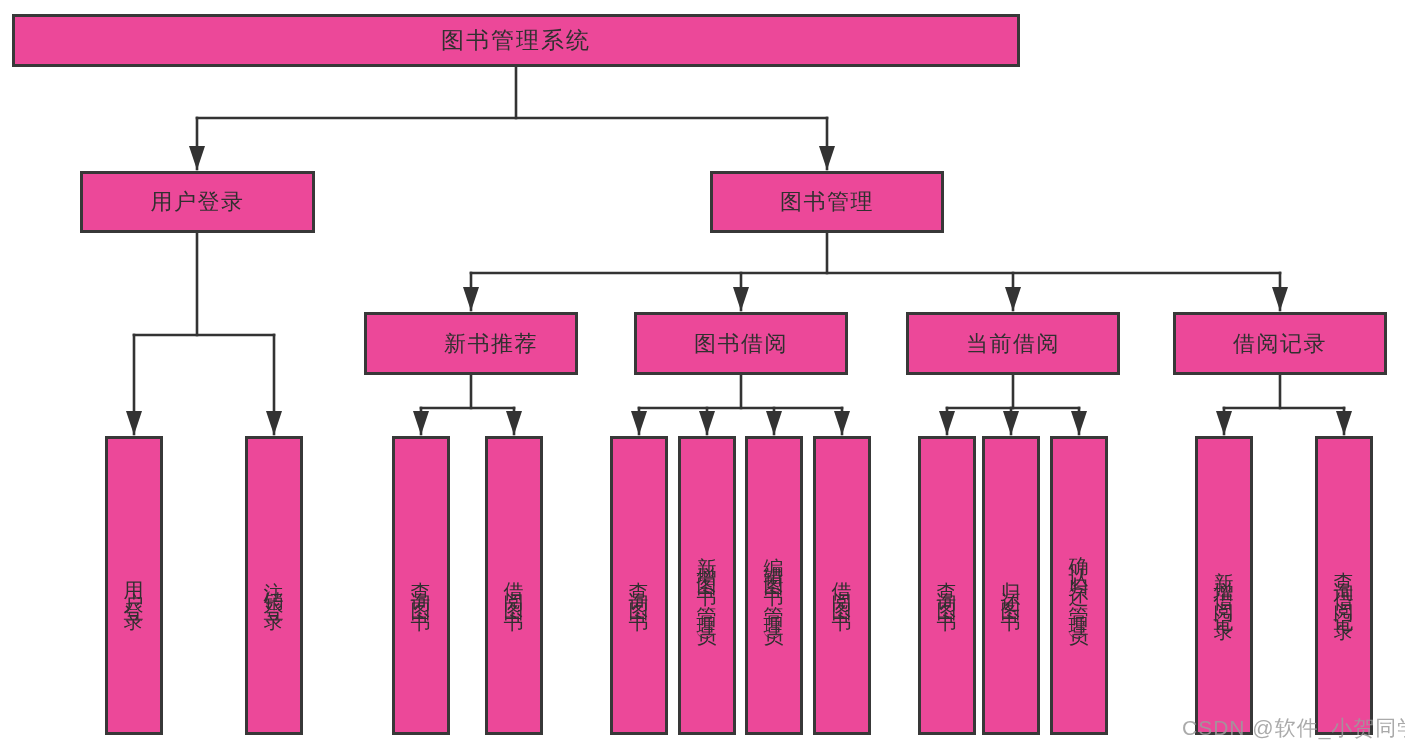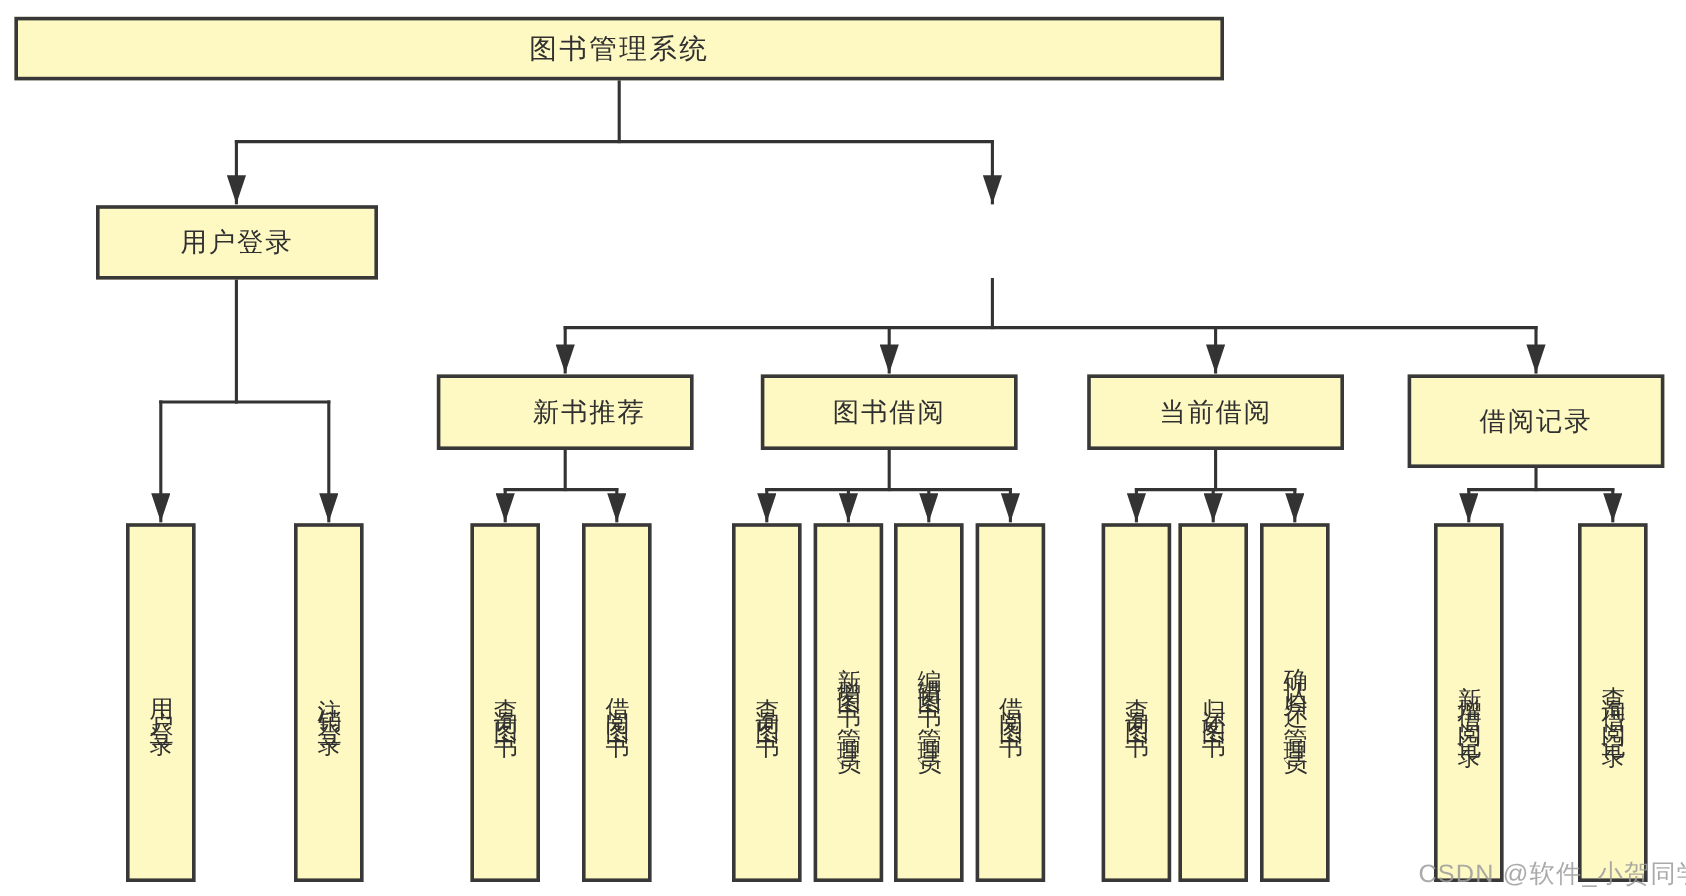--- a/index.html
+++ b/index.html
@@ -15,21 +15,21 @@
     position: absolute;
     left: 0; top: 0;
     width: 1405px; height: 747px;
   }
   svg.edges line { stroke: var(--line, #333333); stroke-width: 2.6; stroke-linecap: square; fill: none; }
   svg.edges marker path { fill: var(--line, #333333); }
   .node {
     position: absolute;
     box-sizing: border-box;
     border: 3px solid var(--box_border, #383838);
-    background: #fef9c3;
+    background: #ec4899;
     color: var(--text, #303030);
     display: flex;
     align-items: center;
     justify-content: center;
     text-align: right;
   }
   .node.h { font-size: 22px; letter-spacing: 1.5px; }
   .node.root { font-size: 23px; letter-spacing: 2px; }
   .node.v {
     top: 436px;
@@ -114,25 +114,26 @@
       <line x1="1280" y1="375" x2="1280" y2="408"></line>
       <line x1="1224" y1="408" x2="1344" y2="408"></line>
       <line x1="1224" y1="408" x2="1224" y2="434" marker-end="url(#arr)"></line>
       <line x1="1344" y1="408" x2="1344" y2="434" marker-end="url(#arr)"></line>
     </g>
   </svg>
 
   <div class="node h root" style="left:12px; top:14px; width:1008px; height:53px;">图书管理系统</div>
 
   <div class="node h" style="left:80px; top:171px; width:235px; height:62px;">用户登录</div>
+  <div class="node h" style="left:710px; top:171px; width:234px; height:62px;">图书管理</div>
 
   <div class="node h" style="left:364px; top:312px; width:214px; height:63px;padding-left:40px;">新书推荐</div>
   <div class="node h" style="left:634px; top:312px; width:214px; height:63px;">图书借阅</div>
   <div class="node h" style="left:906px; top:312px; width:214px; height:63px;">当前借阅</div>
-  <div class="node h" style="left:1173px; top:312px; width:214px; height:78px;">借阅记录</div>
+  <div class="node h" style="left:1173px; top:312px; width:214px; height:63px;">借阅记录</div>
 
   <div class="node v" style="left:105px;">用户登录</div>
   <div class="node v" style="left:245px;">注销登录</div>
 
   <div class="node v" style="left:392px;">查询图书</div>
   <div class="node v" style="left:485px;">借阅图书</div>
 
   <div class="node v" style="left:610px;">查询图书</div>
   <div class="node v" style="left:678px;">新增图书（管理员）</div>
   <div class="node v" style="left:745px;">编辑图书（管理员）</div>

